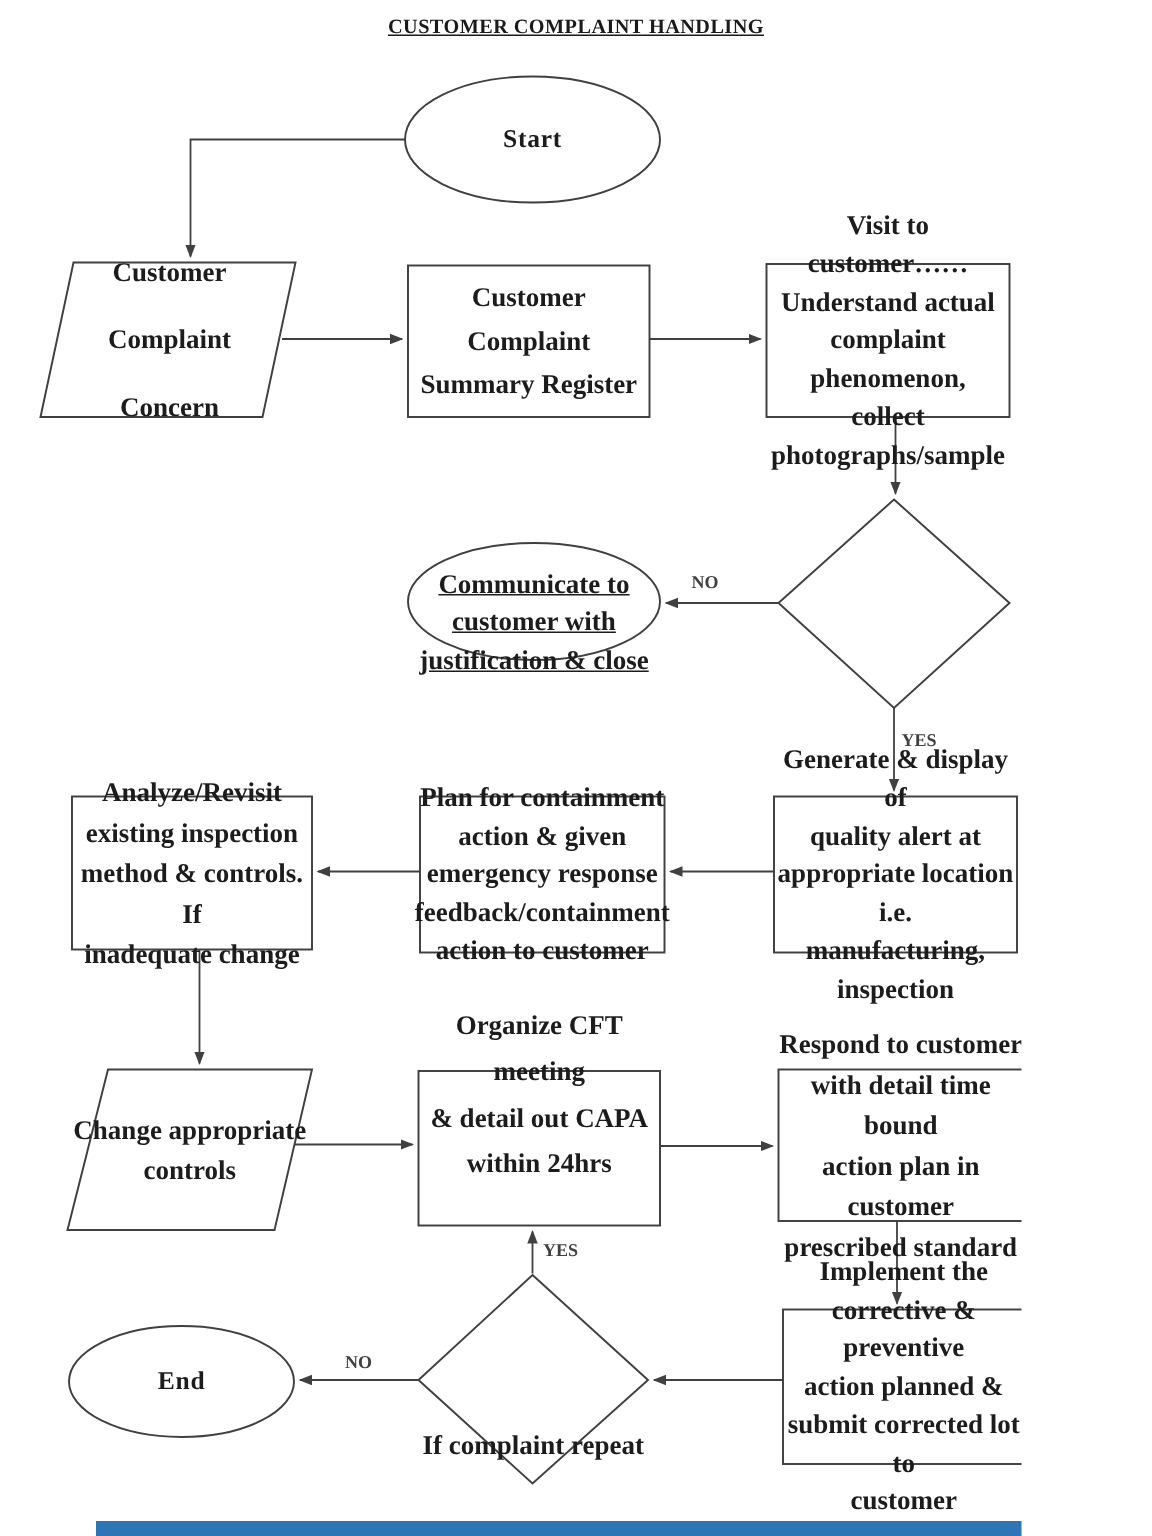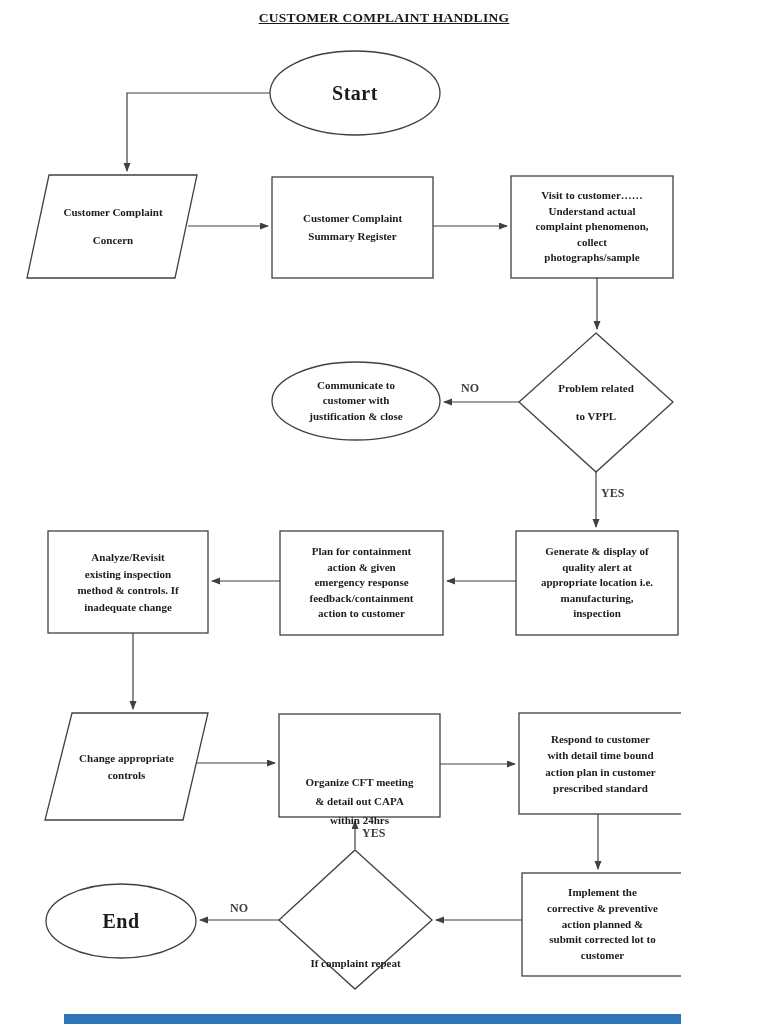--- a/index.html
+++ b/index.html
@@ -28,29 +28,29 @@
     line-height: 19px;
   }
   .node-label {
     position: absolute;
     display: flex;
     align-items: center;
     justify-content: center;
     text-align: center;
     white-space: pre-line;
     font-weight: bold;
-    font-size: 11px;
+    font-size: 18px;
     line-height: 1.42;
     color: #1c1c1c;
   }
   .lh-150 { line-height: 1.5; }
   .lh-160 { line-height: 1.6; }
   .lh-170 { line-height: 1.7; }
   .lh-250 { line-height: 2.5; }
-  .terminal { font-size: 20px; letter-spacing: 0.5px; }
+  .terminal { font-size: 17px; letter-spacing: 0.5px; }
   .edge-label {
     position: absolute;
     font-weight: bold;
     font-size: 12px;
     color: #404040;
     white-space: nowrap;
   }
   .footer-bar {
     position: absolute;
     left: 64px;
@@ -118,24 +118,22 @@
 
   <div class="node-label lh-160" style="left:272px; top:177px; width:161px; height:101px;">Customer Complaint
 Summary Register</div>
 
   <div class="node-label" style="left:511px; top:176px; width:162px; height:102px;">Visit to customer……
 Understand actual
 complaint phenomenon,
 collect
 photographs/sample</div>
 
-  <div class="node-label lh-250" style="left:519px; top:333px; width:154px; height:139px;">Problem related
-to VPPL</div>
 
-  <div class="node-label" style="left:272px; top:362px; width:168px; height:78px;">Communicate to
+  <div class="node-label" style="left:272px; top:376px; width:168px; height:78px;text-decoration:underline;">Communicate to
 customer with
 justification &amp; close</div>
 
   <div class="node-label" style="left:280px; top:531px; width:163px; height:104px;">Plan for containment
 action &amp; given
 emergency response
 feedback/containment
 action to customer</div>
 
   <div class="node-label" style="left:516px; top:531px; width:162px; height:104px;">Generate &amp; display of
@@ -145,21 +143,21 @@
 inspection</div>
 
   <div class="node-label lh-150" style="left:48px; top:531px; width:160px; height:102px;">Analyze/Revisit
 existing inspection
 method &amp; controls. If
 inadequate change</div>
 
   <div class="node-label lh-150" style="left:45px; top:713px; width:163px; height:107px;">Change appropriate
 controls</div>
 
-  <div class="node-label lh-170" style="left:279px; top:750px; width:161px; height:103px;">Organize CFT meeting
+  <div class="node-label lh-170" style="left:279px; top:678px; width:161px; height:103px;">Organize CFT meeting
 &amp; detail out CAPA
 within 24hrs</div>
 
   <div class="node-label" style="left:522px; top:873px; width:161px; height:103px;">Implement the
 corrective &amp; preventive
 action planned &amp;
 submit corrected lot to
 customer</div>
 
   <div class="node-label lh-150" style="left:519px; top:713px; width:163px; height:101px;">Respond to customer

